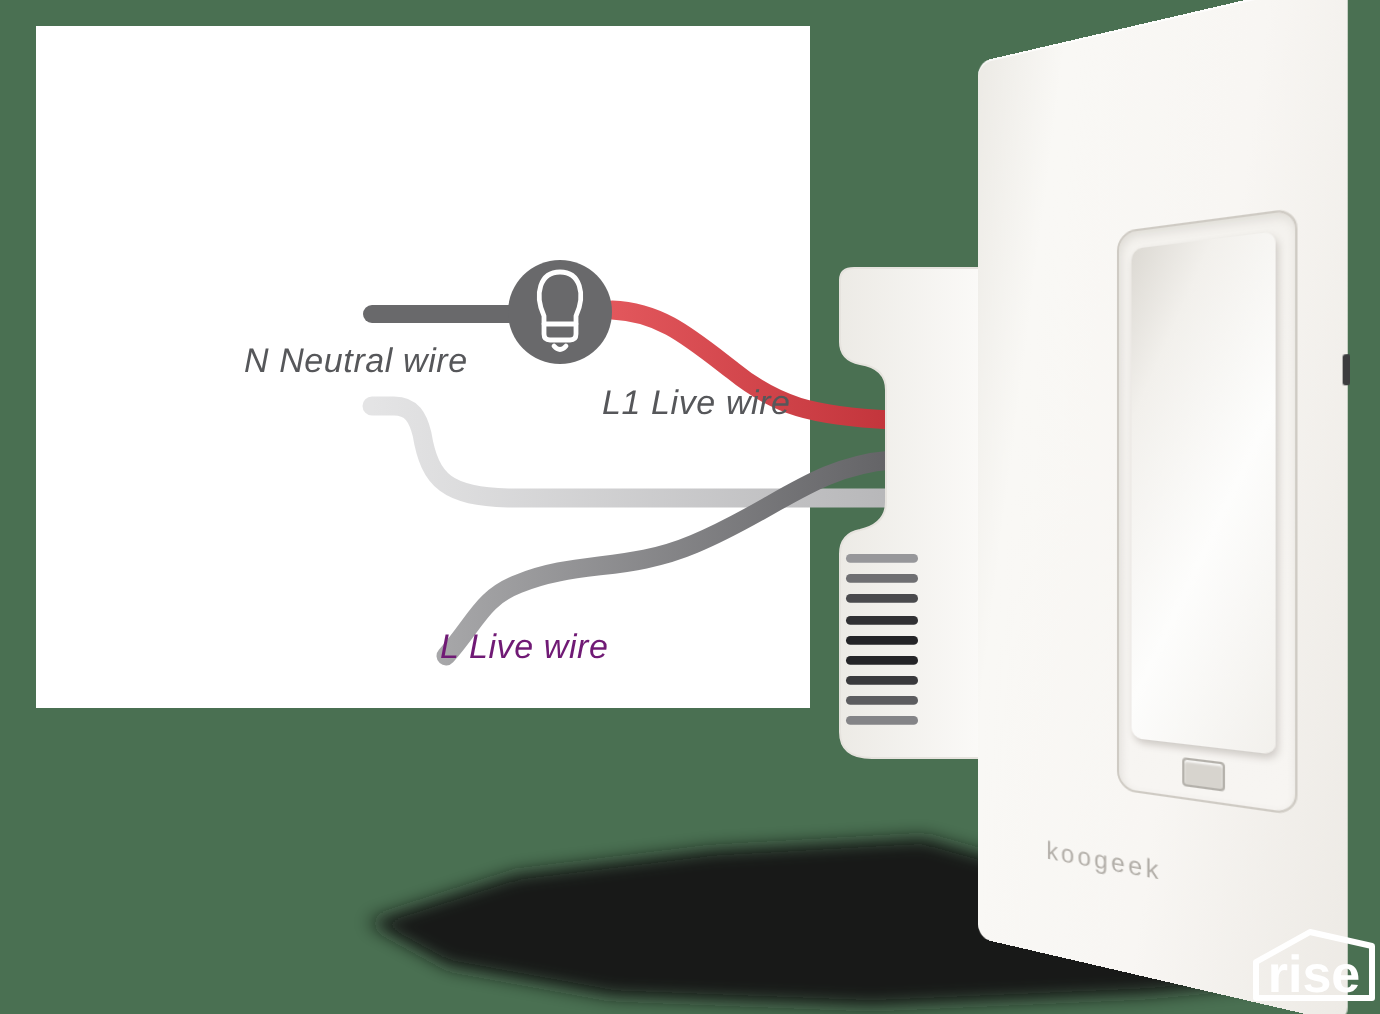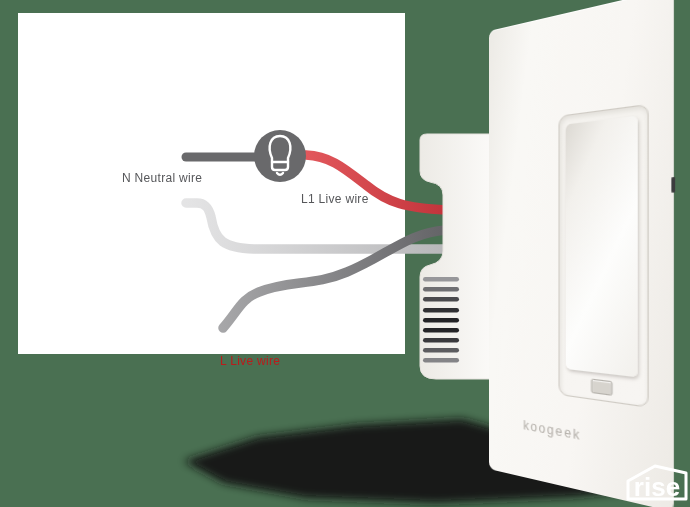--- a/index.html
+++ b/index.html
@@ -7,22 +7,23 @@
     width:690px; height:507px; position:relative; overflow:hidden;
     font-family:"Liberation Sans", sans-serif;
   }
   .bg { position:absolute; inset:0; z-index:0; }
   .panel {
     position:absolute; left:18px; top:13px; width:387px; height:341px;
     z-index:1;
   }
   svg.scene { position:absolute; left:0; top:0; z-index:2; }
   .wire-label {
-    position:absolute; z-index:3; font-size:12px; letter-spacing:0.3px;
+    position:absolute; z-index:3; font-size:17px; letter-spacing:0.3px;
     white-space:nowrap;
+    font-style:italic;
   }
   .label-neutral { left:122px; top:171px; }
   .label-load   { left:301px; top:192px; }
   .label-live   { left:220px; top:314px; }
 
   
   .plate {
     position:absolute; left:489px; top:31px; width:172px; height:438px;
     z-index:4; transform-origin:left center;
     transform: perspective(460px) rotateY(-26deg);
@@ -120,21 +121,21 @@
     <rect x="423" y="318" width="36" height="4.4" rx="2.2" fill="#232326"></rect>
     <rect x="423" y="328" width="36" height="4.4" rx="2.2" fill="#242427"></rect>
     <rect x="423" y="338" width="36" height="4.4" rx="2.2" fill="#39393c"></rect>
     <rect x="423" y="348" width="36" height="4.4" rx="2.2" fill="#5c5c5f"></rect>
     <rect x="423" y="358" width="36" height="4.4" rx="2.2" fill="#848487"></rect>
   </g>
 </svg>
 
 <div class="wire-label label-neutral" style="color: rgb(86, 87, 90);">N Neutral wire</div>
 <div class="wire-label label-load" style="color: rgb(86, 87, 90);">L1 Live wire</div>
-<div class="wire-label label-live" style="color: #b91c1c; margin-top: 40px;">L Live wire</div>
+<div class="wire-label label-live" style="color: #701a75;">L Live wire</div>
 
 <div class="plate">
   <div class="recess">
     <div class="paddle"></div>
     <div class="indicator"></div>
   </div>
   <div class="side-notch"></div>
   <div class="brand" style="color: rgb(178, 174, 168);">koogeek</div>
 </div>
 

